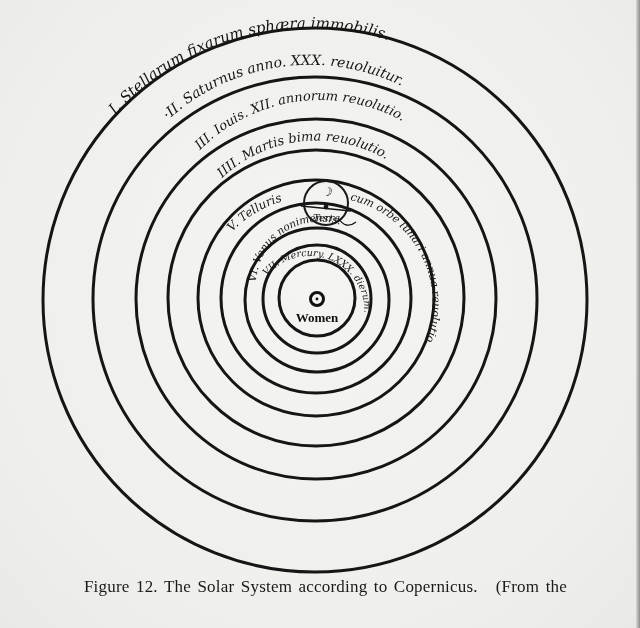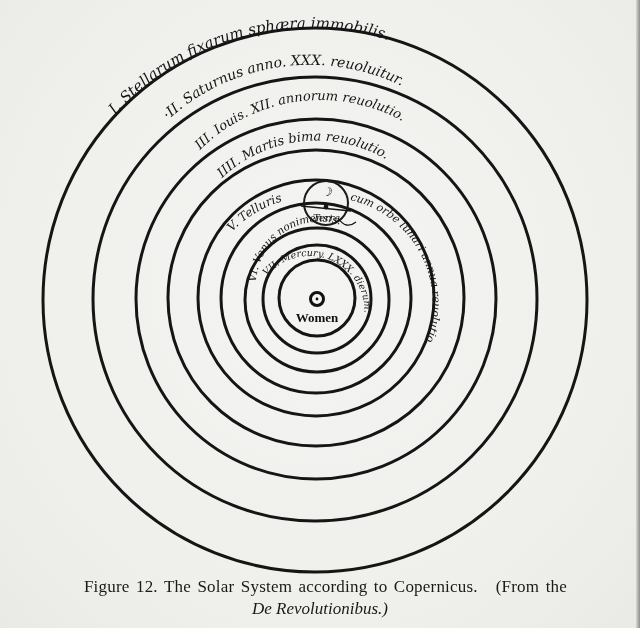--- a/index.html
+++ b/index.html
@@ -111,14 +111,13 @@
   <text class="label" font-size="9.5">
     <textPath href="#arc-mercury" startOffset="0">VII. Mercury. LXXX. dierum.</textPath>
   </text>
 </svg>
 
 <div class="caption">
   <span class="line1">
     <span>Figure 12.</span>
     <span>The Solar System according to Copernicus.</span><span class="gap"></span><span>(From the</span>
   </span>
-  <span class="line2">De Revolutionibus.)</span>
 </div>
 
 </body></html>

